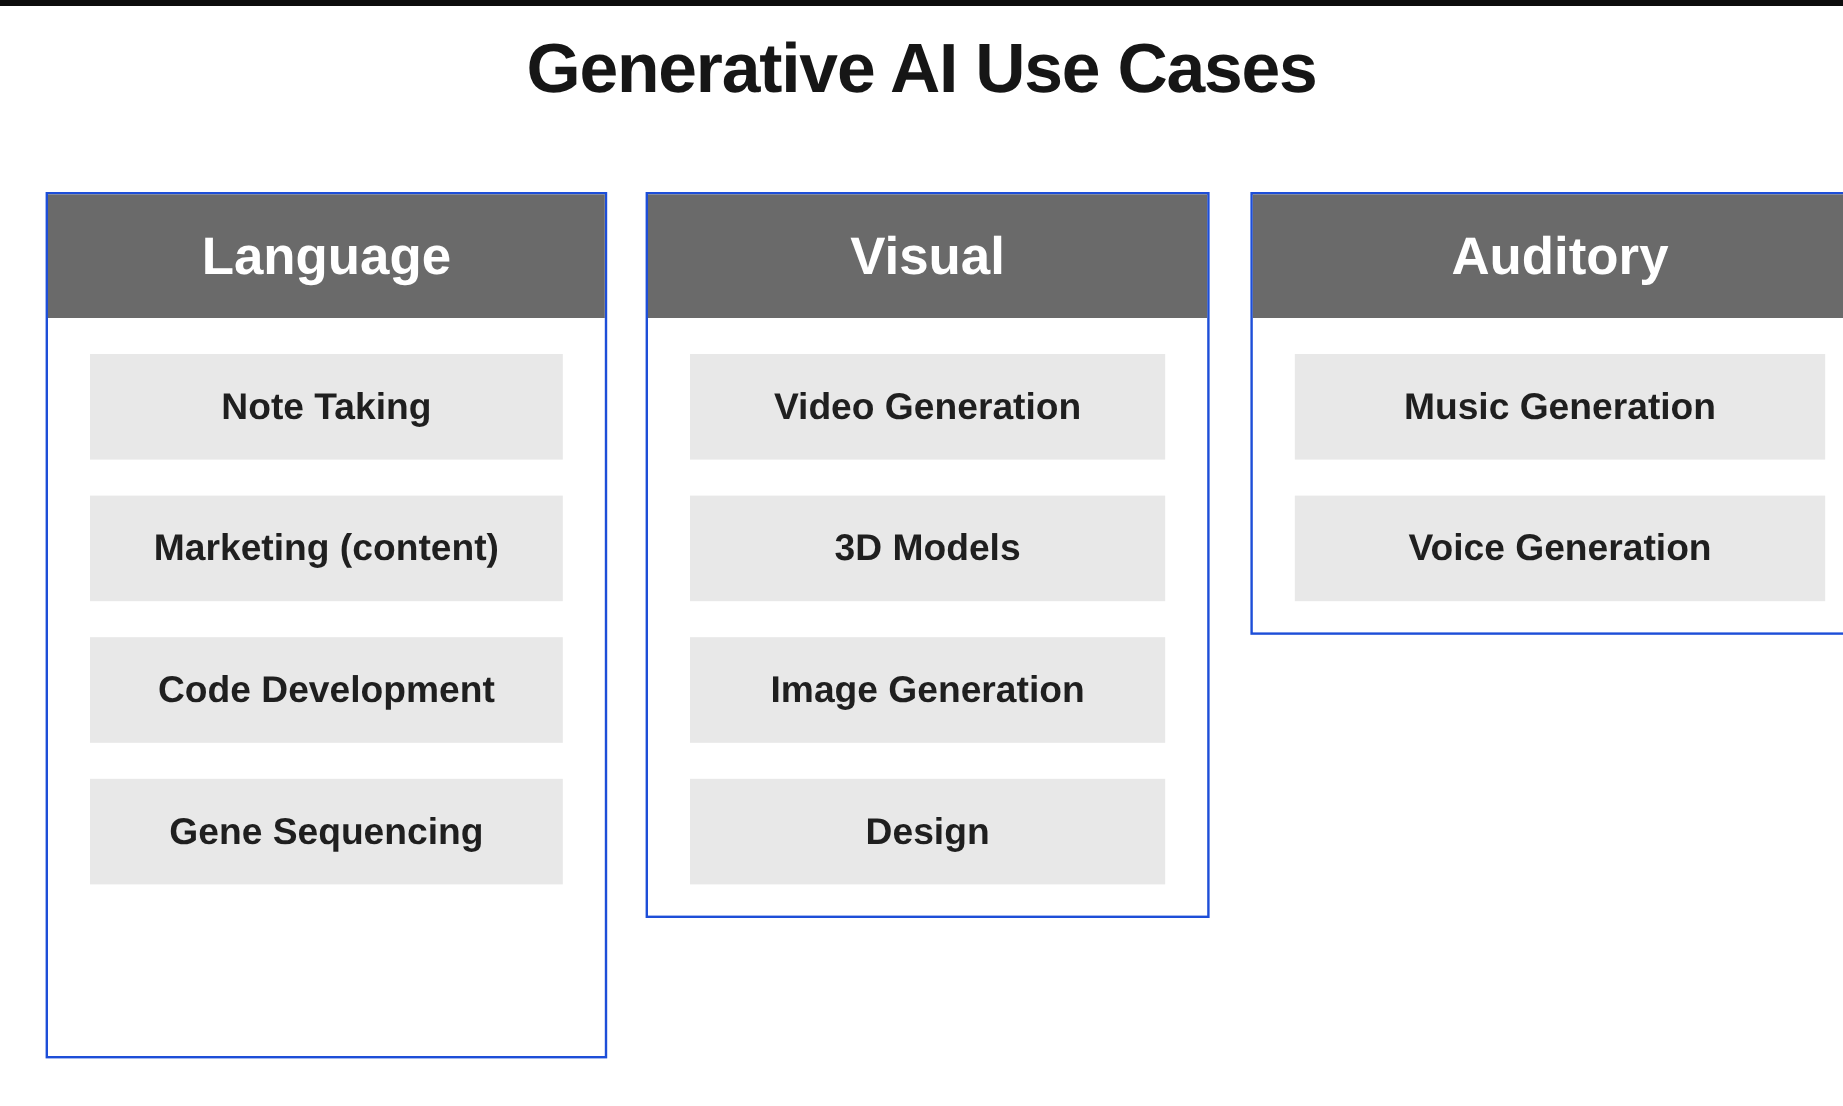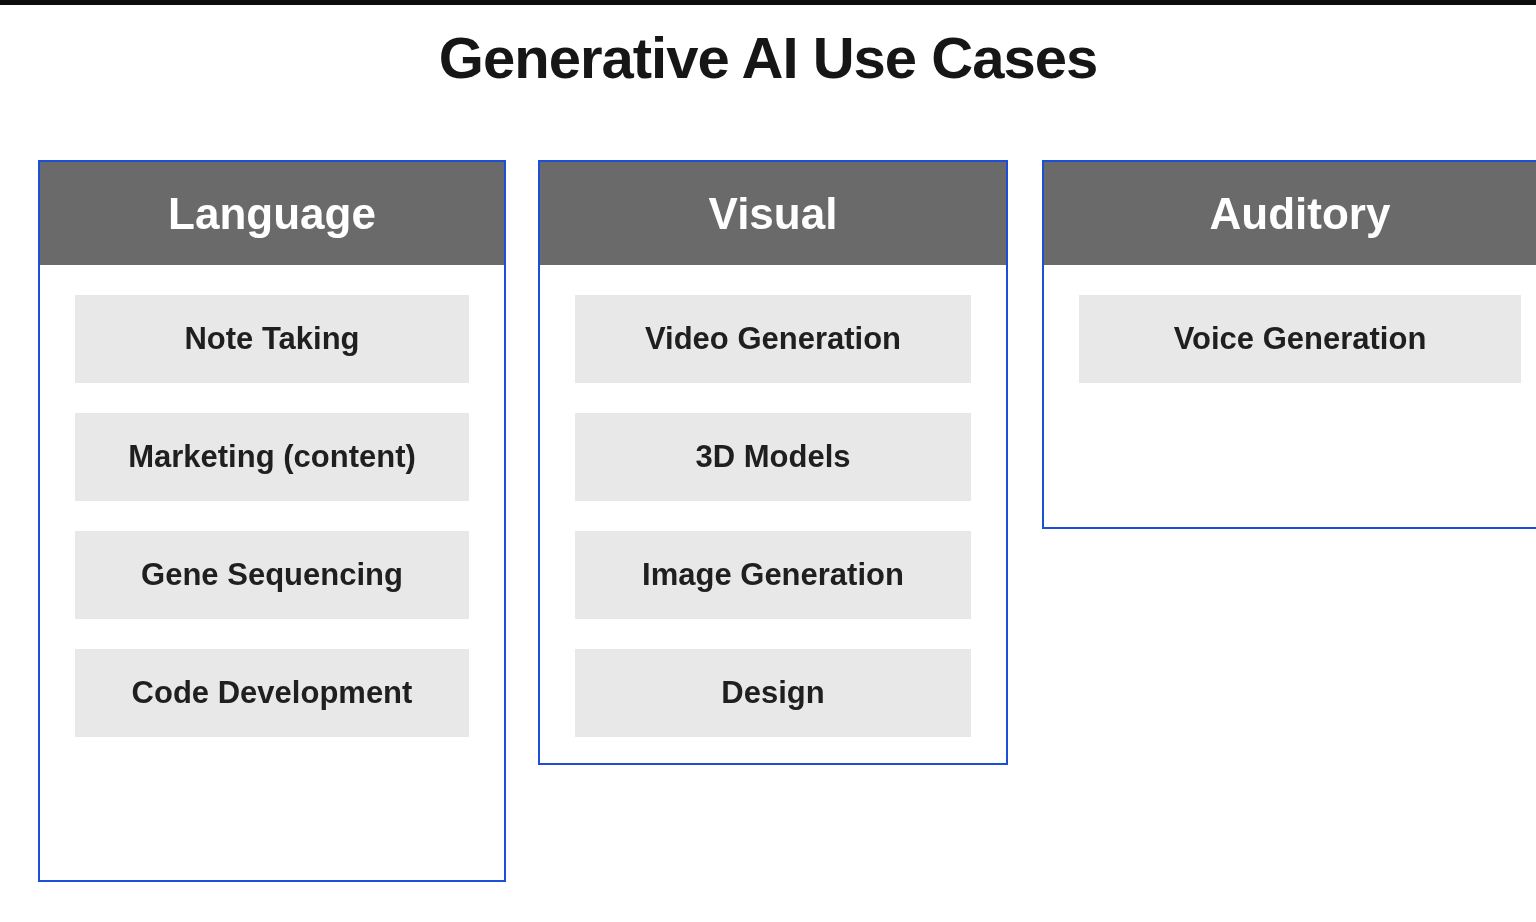--- a/index.html
+++ b/index.html
@@ -87,35 +87,36 @@
 
   <div class="top-bar"></div>
 
   <h1 class="title">Generative AI Use Cases</h1>
 
   <section class="column col-language">
     <header class="col-header">Language</header>
     <div class="col-items">
       <div class="item">Note Taking</div>
       <div class="item">Marketing (content)</div>
+      <div class="item">Code Development</div>
       <div class="item">Gene Sequencing</div>
-      <div class="item">Code Development</div>
     </div>
   </section>
 
   <section class="column col-visual">
     <header class="col-header">Visual</header>
     <div class="col-items">
       <div class="item">Video Generation</div>
       <div class="item">3D Models</div>
       <div class="item">Image Generation</div>
       <div class="item">Design</div>
     </div>
   </section>
 
   <section class="column col-auditory">
     <header class="col-header">Auditory</header>
     <div class="col-items">
+      <div class="item">Music Generation</div>
       <div class="item">Voice Generation</div>
     </div>
   </section>
 
 </div>
 
 </body></html>

